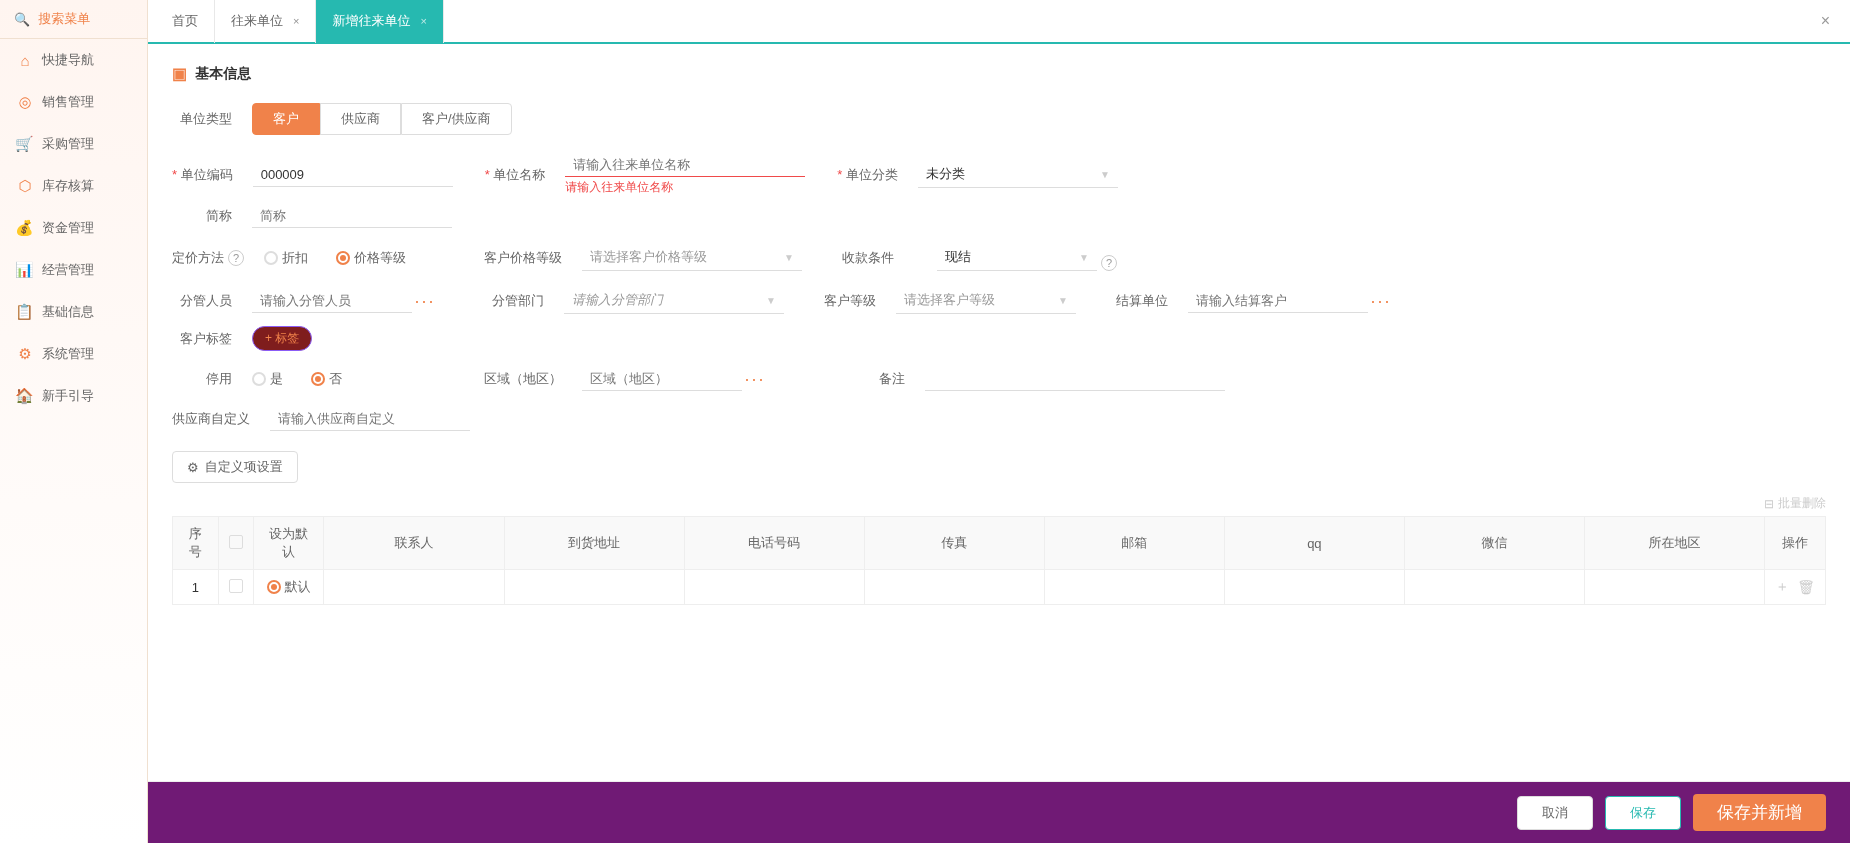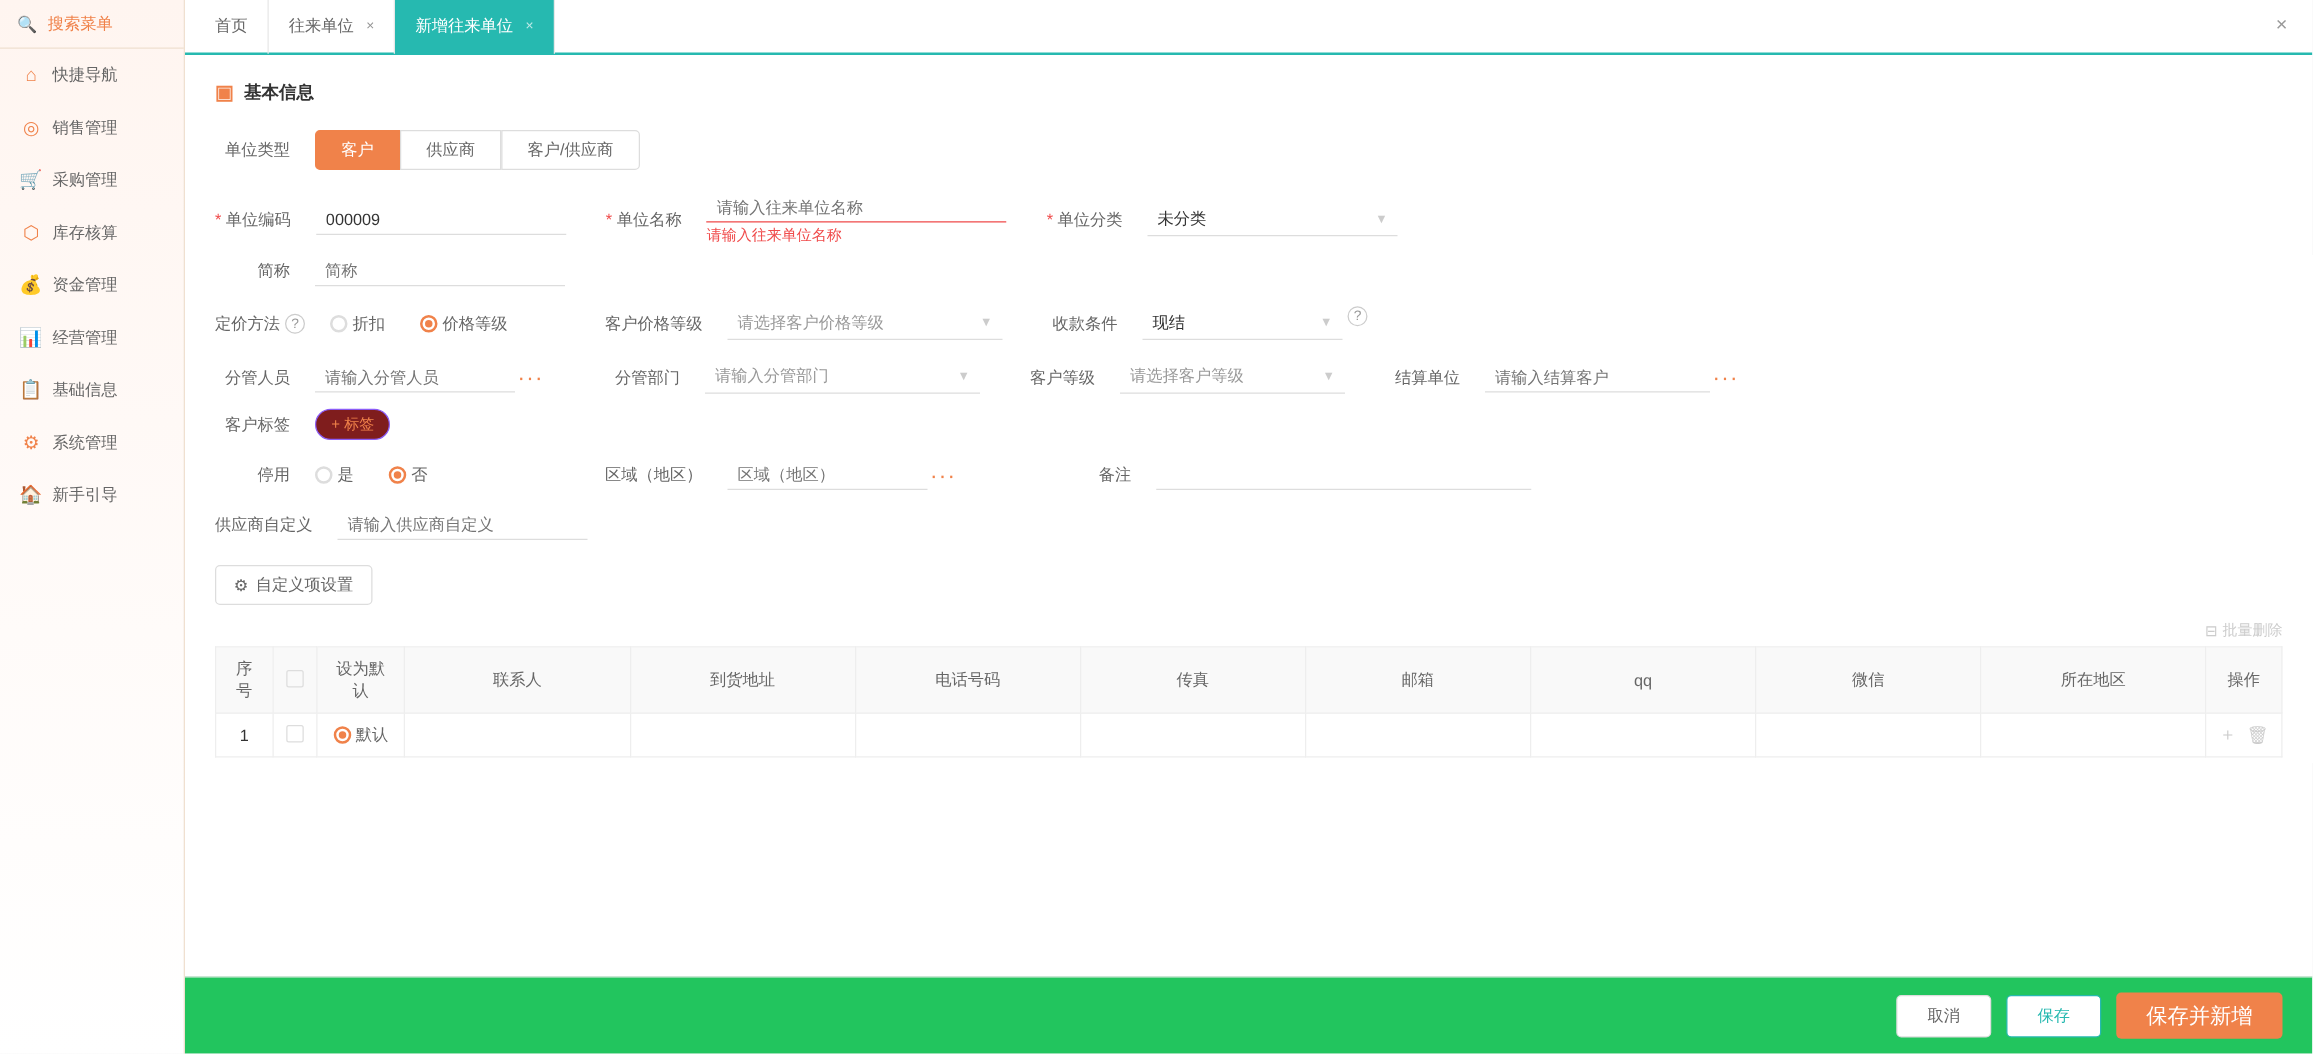--- a/index.html
+++ b/index.html
@@ -244,21 +244,21 @@
       cursor: pointer;
     }
 
     
     .bottom-bar {
       display: flex;
       justify-content: flex-end;
       align-items: center;
       gap: 12px;
       padding: 12px 24px;
-      background: #22c55e;
+      background: #701a75;
       border-top: 1px solid #eee;
     }
     .btn-cancel {
       padding: 7px 24px;
       border: 1px solid #ddd;
       border-radius: 4px;
       background: #fff;
       cursor: pointer;
       font-size: 13px;
       color: #666;
@@ -422,21 +422,21 @@
       <div class="field-col" style="margin-right:32px;">
         <span class="form-label">客户价格等级</span>
         <div class="form-select" style="width:220px;border-bottom:1px solid #ddd;padding:4px 8px;">
           <span style="color:#999;">请选择客户价格等级</span>
           <span class="select-arrow">▼</span>
         </div>
       </div>
 
       <div class="field-col">
         <span class="form-label">收款条件</span>
-        <div style="display:flex;align-items:flex-start;gap:4px;">
+        <div style="display:flex;align-items:flex-end;gap:4px;margin-left:23px;">
           <div class="form-select" style="width:160px;border-bottom:1px solid #ddd;padding:4px 8px;">
             <span class="select-text">现结</span>
             <span class="select-arrow">▼</span>
           </div>
           <span class="help-icon">?</span>
         </div>
       </div>
     </div>
 
     <div class="form-row" style="margin-bottom:12px;">
@@ -444,21 +444,21 @@
       <div class="field-col" style="min-width:280px;">
         <span class="form-label">分管人员</span>
         <div class="input-with-dots">
           <input class="form-input" type="text" placeholder="请输入分管人员" style="width: 160px;">
           <span class="dots-btn">···</span>
         </div>
       </div>
 
       <div class="field-col" style="margin-right:32px;">
         <span class="form-label">分管部门</span>
-        <div class="form-select" style="width:220px;border-bottom:1px solid #ddd;padding:4px 8px;">
+        <div class="form-select" style="width:220px;border-bottom:1px solid #ddd;padding:4px 8px;font-style:italic;">
           <span style="color:#999;">请输入分管部门</span>
           <span class="select-arrow">▼</span>
         </div>
       </div>
 
       <div class="field-col">
         <span class="form-label">客户等级</span>
         <div class="form-select" style="width:180px;border-bottom:1px solid #ddd;padding:4px 8px;">
           <span style="color:#999;">请选择客户等级</span>
           <span class="select-arrow">▼</span>

